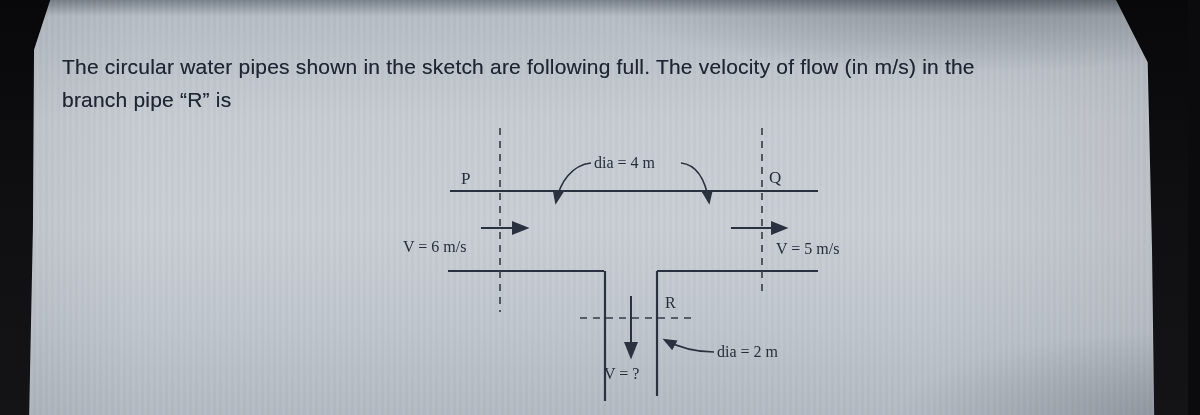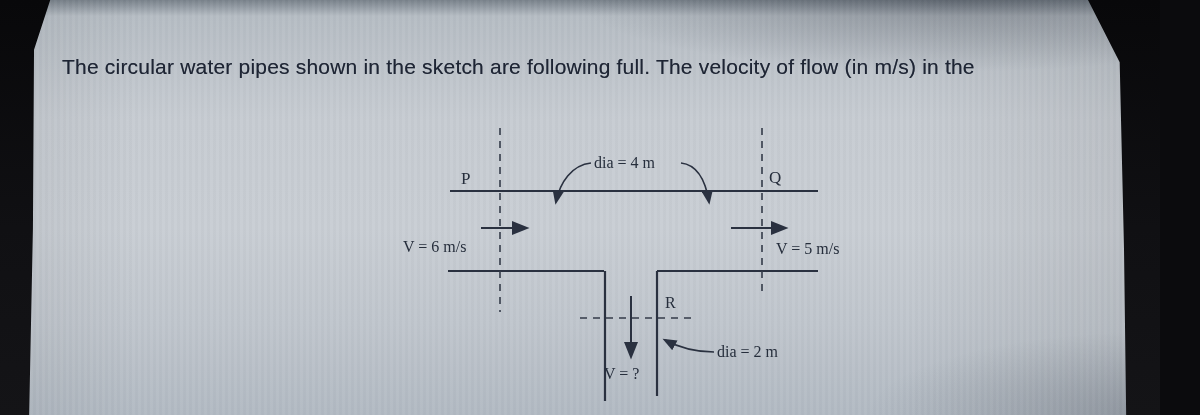--- a/index.html
+++ b/index.html
@@ -11,20 +11,21 @@
     height: 415px;
     overflow: hidden;
     background: #0b0b0d;
     font-family: "Liberation Sans", sans-serif;
   }
   .stage {
     position: relative;
     width: 1160px;
     height: 415px;
     overflow: hidden;
+    padding-left: 28px;
   }
   
   .screen {
     position: absolute;
     inset: 0;
     background:
       radial-gradient(ellipse 520px 100px at 82% 0%, rgba(28,33,44,0.28), rgba(28,33,44,0) 72%),
       radial-gradient(ellipse 420px 120px at 100% 100%, rgba(28,33,44,0.18), rgba(28,33,44,0) 70%),
       repeating-linear-gradient(90deg, rgba(255,255,255,0.025) 0 3px, rgba(20,25,35,0.02) 3px 6px),
       linear-gradient(90deg, rgba(0,0,0,0.05) 0%, rgba(0,0,0,0) 12%, rgba(0,0,0,0) 78%, rgba(0,0,0,0.07) 100%),
@@ -90,20 +91,21 @@
 </style>
 </head>
 <body>
 
 <div class="stage">
 
   <div class="screen"></div>
 
   <div class="question">
     <div>The circular water pipes shown in the sketch are following full. The velocity of flow (in m/s) in the</div>
+    <div>branch pipe “R” is</div>
   </div>
 
   <svg class="diagram-svg" width="1200" height="415" viewBox="0 0 1200 415" xmlns="http://www.w3.org/2000/svg">
     <defs>
       <marker id="arrow" viewBox="0 0 10 8" refX="8" refY="4" markerWidth="9" markerHeight="7" orient="auto-start-reverse">
         <path d="M0 0 L10 4 L0 8 Z" fill="#2a3140"></path>
       </marker>
     </defs>
 
     <line class="wall" x1="450" y1="191" x2="818" y2="191"></line>

